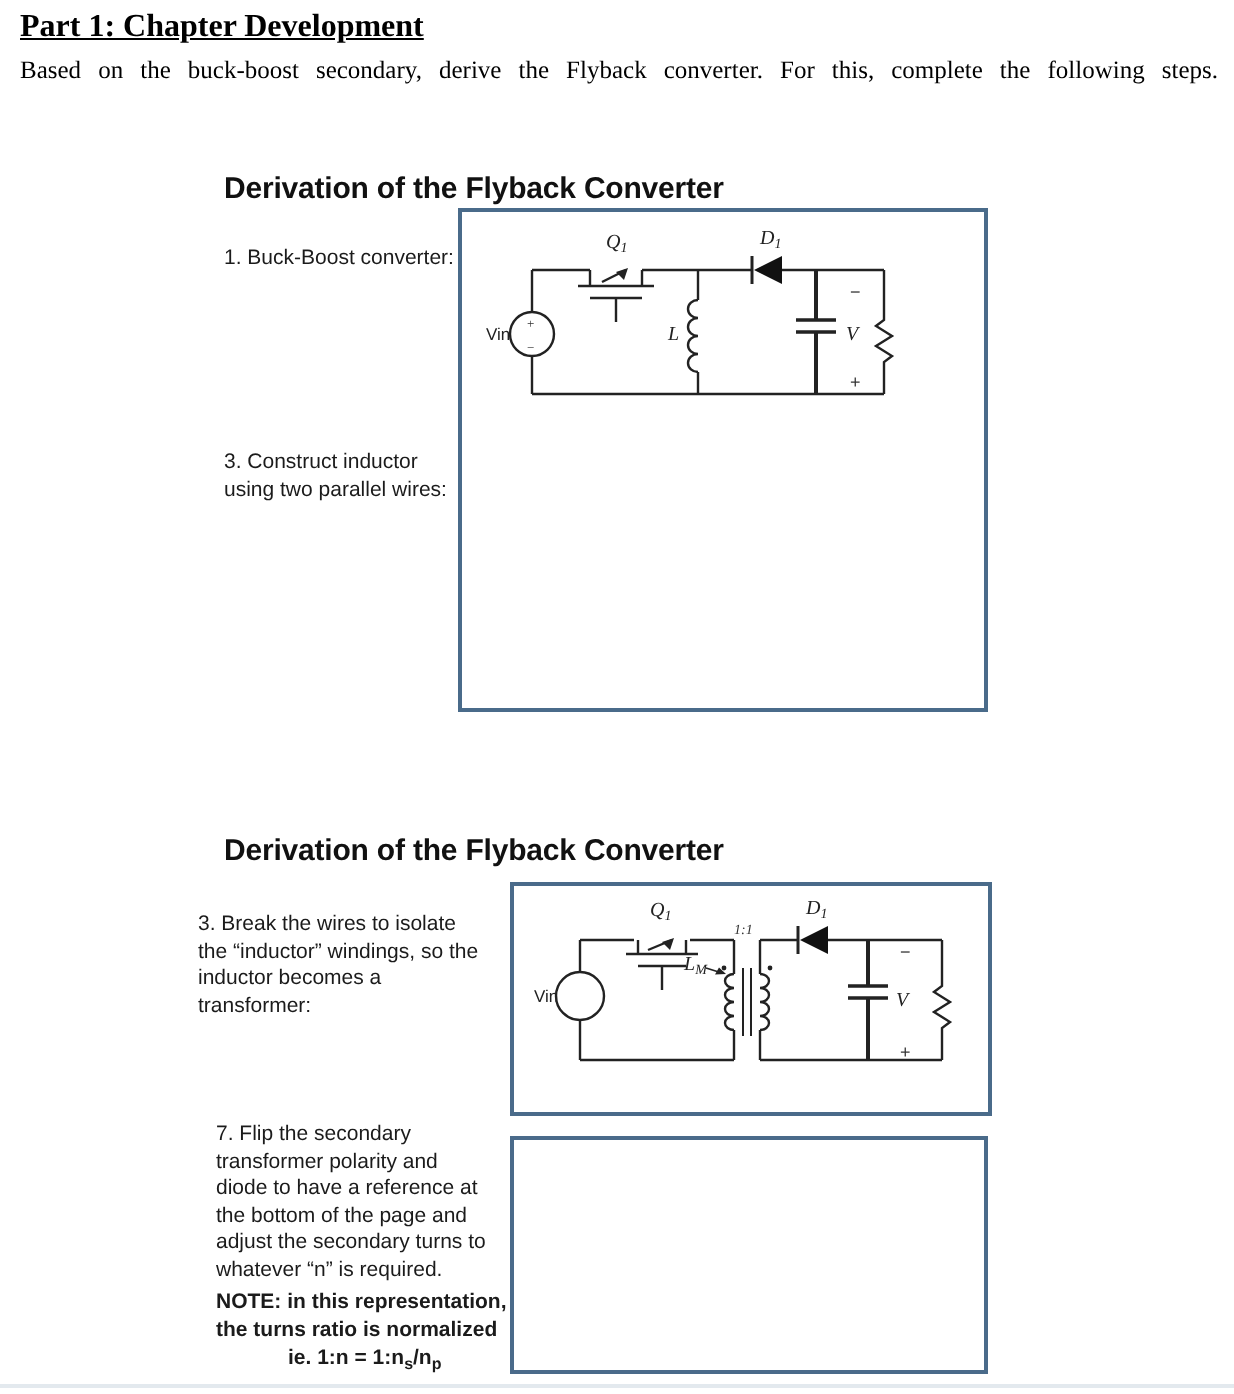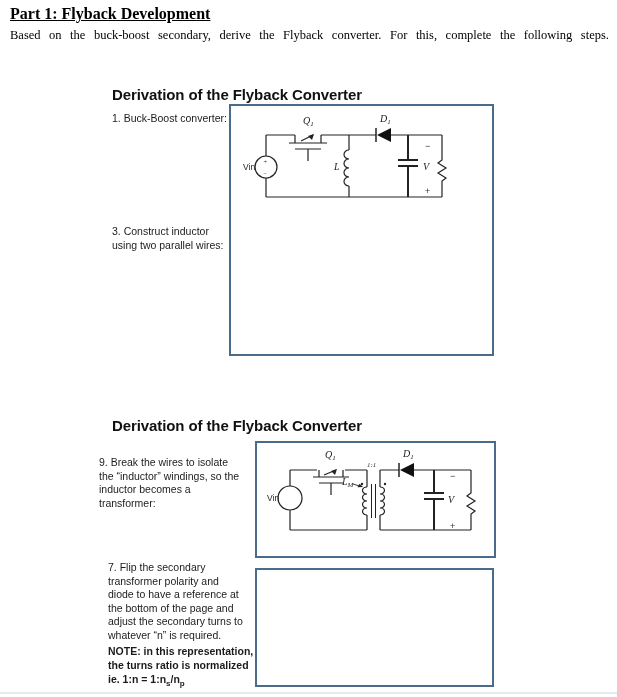--- a/index.html
+++ b/index.html
@@ -21,21 +21,21 @@
     position:absolute;font-family:"Liberation Sans",sans-serif;
     font-weight:bold;font-size:15px;color:#111;letter-spacing:-0.1px;
   }
   .slide-label{
     position:absolute;font-family:"Liberation Sans",sans-serif;
     font-size:10.5px;line-height:13.5px;color:#1b1b1b;white-space:pre-line;
   }
   .note-label{font-weight:bold;line-height:14px;}
   .formula-line{
     position:absolute;font-family:"Liberation Sans",sans-serif;
-    font-size:10.5px;font-weight:bold;color:#1b1b1b;
+    font-size:10.5px;font-weight:bold;color:#1b1b1b;margin-left:36px;
   }
   .formula-line .sub{font-size:8px;vertical-align:-2.5px;}
 
   .frame-box{position:absolute;background:#ffffff;border:2px solid #4a6b8a;}
   #box1{left:229px;top:104px;width:261px;height:248px;}
   #box2a{left:255px;top:441px;width:237px;height:113px;}
   #box2b{left:255px;top:568px;width:235px;height:115px;}
 
   svg{display:block;}
   svg text{font-family:"Liberation Serif",serif;}
@@ -45,27 +45,27 @@
   .cir-sign{font-size:9px;fill:#333;font-family:"Liberation Sans",sans-serif;}
   .cir-tiny{font-size:6.5px;fill:#333;}
   .ratio-lbl{font-style:italic;font-size:7px;fill:#333;}
 
   .bottom-rule{position:absolute;left:0;top:692px;width:617px;height:2px;background:#e3e9ee;}
 </style>
 </head>
 <body>
 
 <div class="header">
-  <h1 class="doc-title">Part 1: Flyback Development</h1>
+  <h1 class="doc-title">Part 1: Chapter Development</h1>
   <div class="doc-intro-1">Based on the buck-boost secondary, derive the Flyback converter. For this, complete the following steps.</div>
 </div>
 
 <div class="slide-title" style="left:112px;top:86px;">Derivation of the Flyback Converter</div>
 
-<div class="slide-label" style="left:112px;top:112px;">1. Buck-Boost converter:</div>
+<div class="slide-label" style="left:112px;top:123px;">1. Buck-Boost converter:</div>
 <div class="slide-label" style="left:112px;top:225px;">3. Construct inductor
 using two parallel wires:</div>
 
 <div class="frame-box" id="box1">
   <svg width="261" height="122" viewBox="0 0 261 122">
     <g stroke="#222" stroke-width="1.2" fill="none">
 
       <path d="M35,29 H64 M90,29 H145 M160,29 H211"></path>
 
       <path d="M35,91 H211"></path>
@@ -103,21 +103,21 @@
     <text class="cir-lbl" x="103" y="64">L</text>
     <text class="cir-lbl" x="149" y="16"><tspan>D</tspan><tspan class="cir-sub" dy="2">1</tspan></text>
     <text class="cir-sign" x="194" y="43">−</text>
     <text class="cir-lbl" x="192" y="64">V</text>
     <text class="cir-sign" x="194" y="88">+</text>
   </svg>
 </div>
 
 <div class="slide-title" style="left:112px;top:417px;">Derivation of the Flyback Converter</div>
 
-<div class="slide-label" style="left:99px;top:456px;">9. Break the wires to isolate
+<div class="slide-label" style="left:99px;top:456px;">3. Break the wires to isolate
 the “inductor” windings, so the
 inductor becomes a
 transformer:</div>
 <div class="slide-label" style="left:108px;top:561px;">7. Flip the secondary
 transformer polarity and
 diode to have a reference at
 the bottom of the page and
 adjust the secondary turns to
 whatever “n” is required.</div>
 <div class="slide-label note-label" style="left:108px;top:644px;">NOTE:  in this representation,

